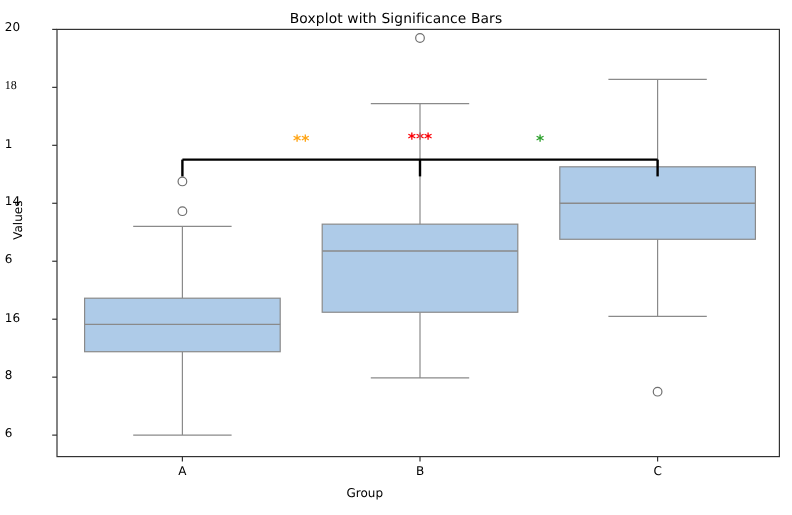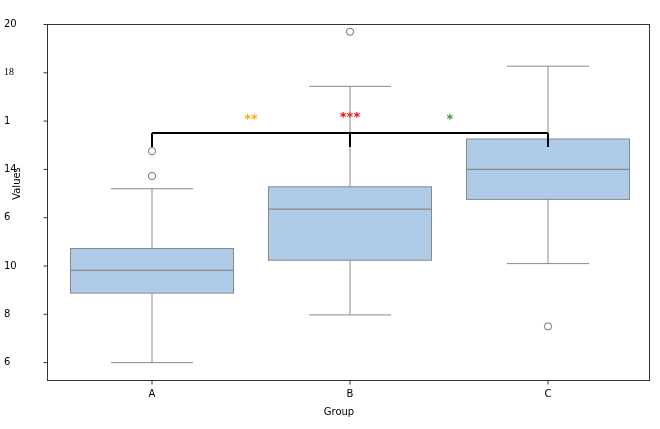--- a/index.html
+++ b/index.html
@@ -9,47 +9,48 @@
   .chart-title{
     position:absolute;left:0;top:8px;width:660px;text-align:center;
     font-size:11.5px;color:#000000;letter-spacing:0.1px;
   }
   .ylabel{
     position:absolute;left:-24px;top:178px;width:80px;text-align:center;
     font-size:10px;color:#000000;transform:rotate(-90deg);transform-origin:center center;
   }
   .xlabel{
     position:absolute;left:0;top:406px;width:608px;text-align:center;
-    font-size:10px;color:#000000;padding-left:35px;
+    font-size:10px;color:#000000;
   }
   .ytick{
     position:absolute;width:34px;text-align:left;font-size:10px;color:#000000;
   }
   .xtick{
     position:absolute;width:60px;text-align:center;font-size:10px;color:#000000;
   }
   .sig-label{
     position:absolute;width:60px;text-align:center;
     font-size:13px;font-weight:bold;line-height:13px;
   }
 </style>
 </head>
 <body>
 
 <div id="fig">
 
+  <div class="chart-title">Boxplot with Significance Bars</div>
   <div class="ylabel">Values</div>
   <div class="xlabel">Group</div>
 
   <div class="ytick" style="left:4px;top:18px;">20</div>
   <div class="ytick" style="left:4px;top:66px;font-family:Liberation Serif, serif;">18</div>
   <div class="ytick" style="left:4px;top:115px;">1</div>
   <div class="ytick" style="left:4px;top:163px;">14</div>
   <div class="ytick" style="left:4px;top:211px;">6</div>
-  <div class="ytick" style="left:4px;top:260px;">10</div>
+  <div class="ytick" style="left:4px;top:260px;">16</div>
   <div class="ytick" style="left:4px;top:308px;">8</div>
   <div class="ytick" style="left:4px;top:356px;">6</div>
 
   <div class="xtick" style="left:122px;top:388px;">A</div>
   <div class="xtick" style="left:320px;top:388px;">B</div>
   <div class="xtick" style="left:518px;top:388px;">C</div>
 
   <div class="sig-label" style="left:221px;top:112px;color:#ffa516;">**</div>
   <div class="sig-label" style="left:320px;top:110px;color:#fb0007;">***</div>
   <div class="sig-label" style="left:420px;top:112px;color:#2ca02c;">*</div>

